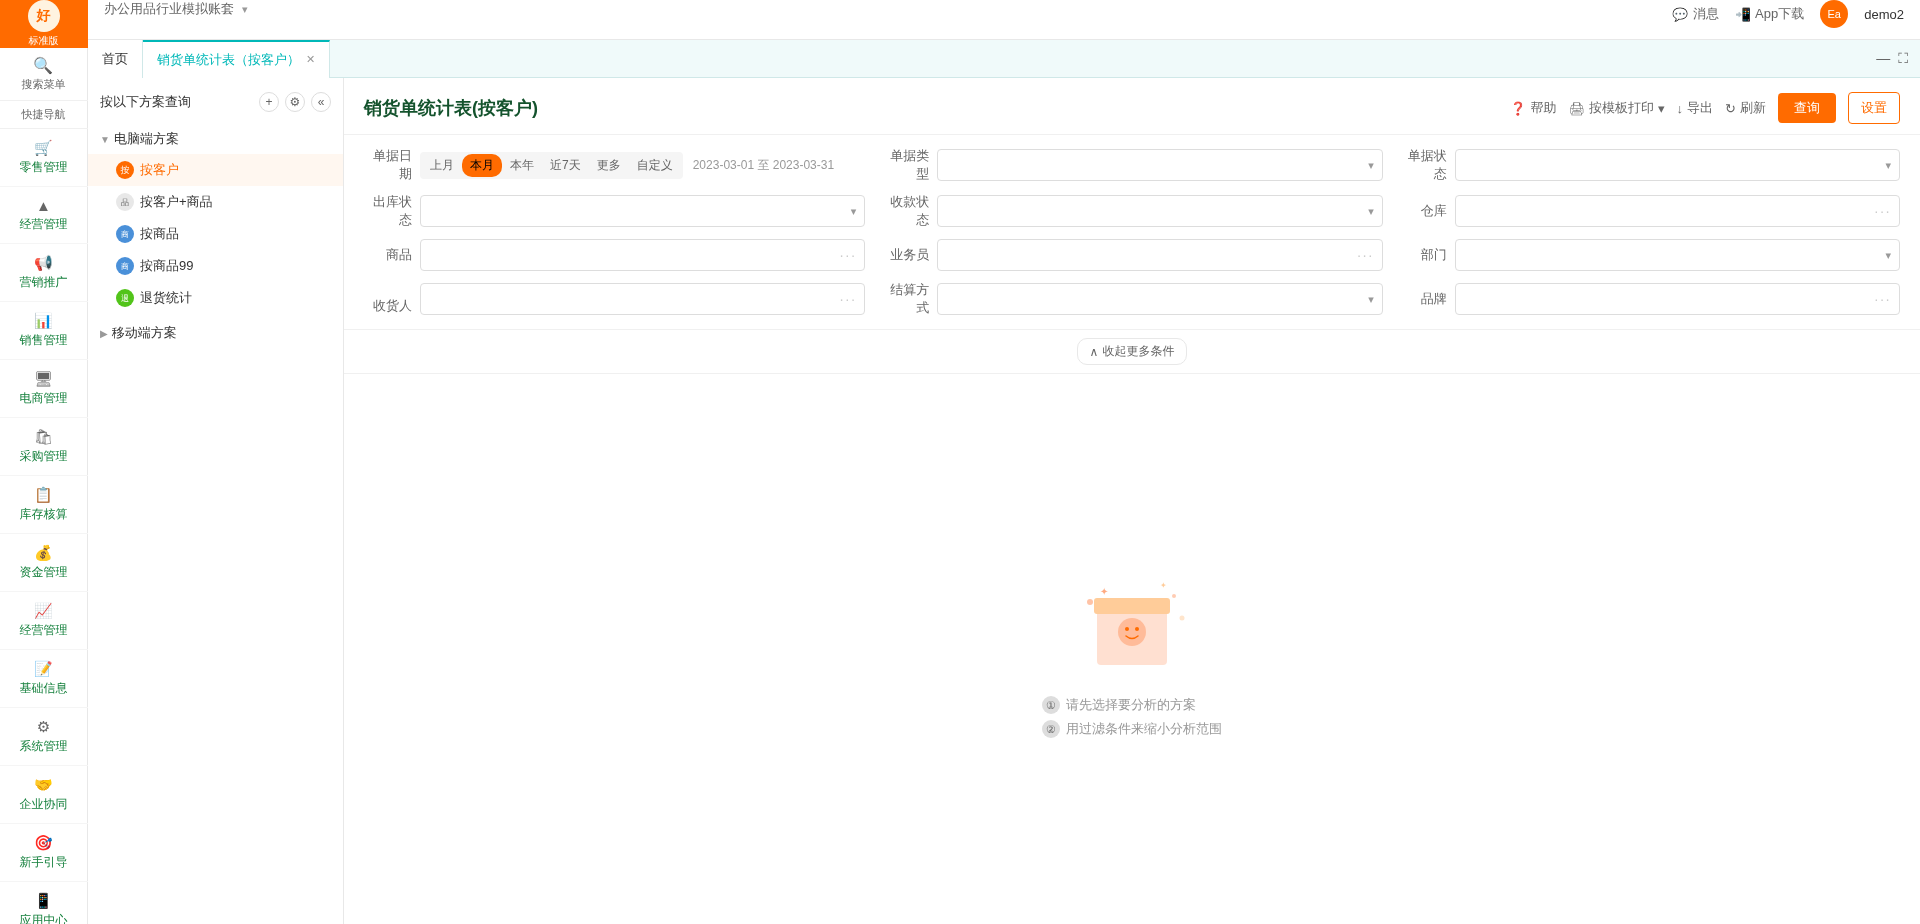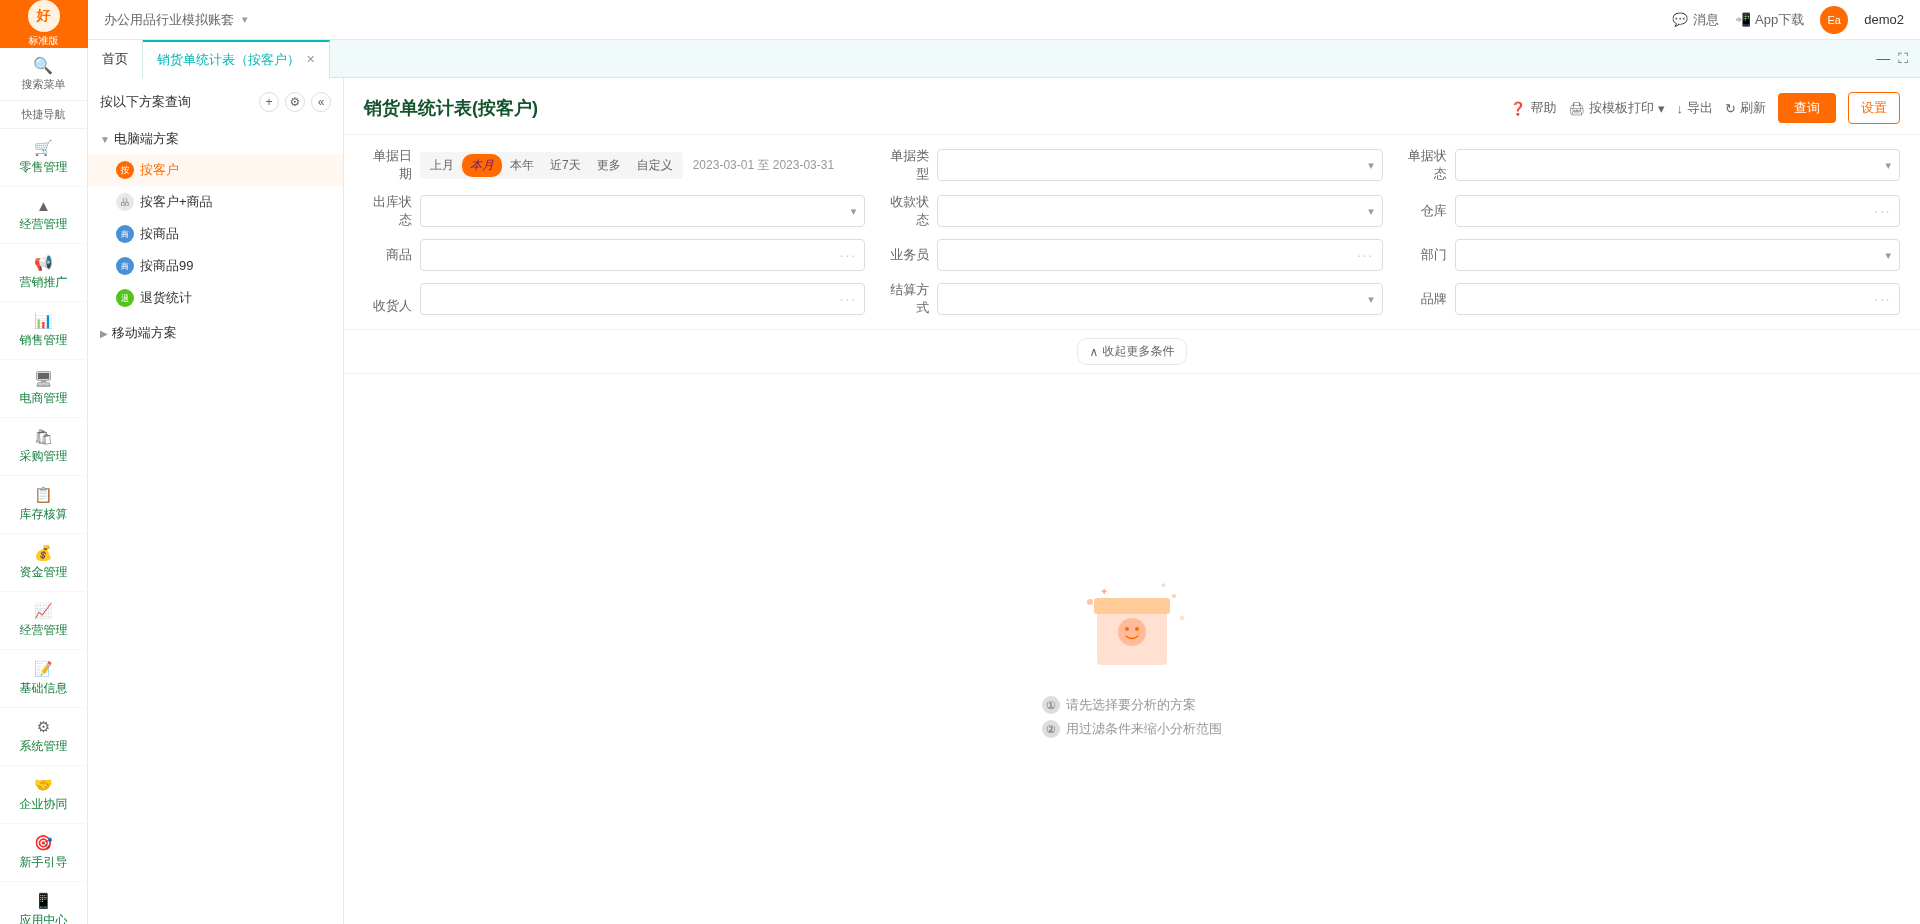--- a/index.html
+++ b/index.html
@@ -16,21 +16,21 @@
     .sidebar-nav { width: 88px; padding: 6px 4px; border-bottom: 1px solid #f0f0f0; display: flex; flex-direction: column; align-items: center; cursor: pointer; }
     .sidebar-nav .s-label { font-size: 11px; color: #666; }
     .sidebar-item { width: 88px; padding: 10px 4px; display: flex; flex-direction: column; align-items: center; cursor: pointer; border-bottom: 1px solid #f5f5f5; }
     .sidebar-item .s-label { font-size: 12px; color: #15803d; margin-top: 2px; }
     .sidebar-item .s-icon { font-size: 15px; color: #666; }
 
     
     .main { flex: 1; display: flex; flex-direction: column; overflow: hidden; }
 
     
-    .topbar { height: 40px; background: #fff; border-bottom: 1px solid #e8e8e8; display: flex; align-items: center; padding: 0 16px; justify-content: space-between; }
+    .topbar { height: 40px; background: #fff; border-bottom: 1px solid #e8e8e8; display: flex; align-items: flex-start; padding: 0 16px; justify-content: space-between; }
     .topbar-left { display: flex; align-items: center; gap: 8px; font-size: 13px; color: #333; }
     .topbar-left .app-name { color: #666; }
     .topbar-left .dropdown-icon { color: #999; font-size: 11px; }
     .topbar-right { display: flex; align-items: center; gap: 16px; }
     .topbar-btn { display: flex; align-items: center; gap: 4px; color: #666; font-size: 13px; cursor: pointer; }
     .user-avatar { width: 28px; height: 28px; border-radius: 50%; background: #ff6b00; display: flex; align-items: center; justify-content: center; color: #fff; font-size: 11px; cursor: pointer; }
 
     
     .tabbar { height: 38px; background: #f0fafa; border-bottom: 1px solid #d0e8e8; display: flex; align-items: center; padding-left: 0; }
     .tab { height: 38px; display: flex; align-items: center; padding: 0 14px; font-size: 13px; cursor: pointer; border-right: 1px solid #d0e8e8; gap: 6px; }
@@ -84,21 +84,21 @@
     .empty-tips { display: flex; flex-direction: column; gap: 6px; }
     .empty-tip { display: flex; align-items: center; gap: 6px; font-size: 13px; color: #999; }
     .tip-num { width: 18px; height: 18px; border-radius: 50%; background: #ddd; display: flex; align-items: center; justify-content: center; font-size: 11px; color: #666; flex-shrink: 0; }
     .filter-cell-label { width: 56px; color: #666; font-size: 13px; flex-shrink: 0; text-align: right; padding-right: 8px; }
     .filter-cell-input { flex: 1; height: 32px; border: 1px solid #ddd; border-radius: 4px; padding: 0 8px; font-size: 13px; color: #333; background: #fff; display: flex; align-items: center; cursor: pointer; }
     .filter-cell-input .placeholder { color: #ccc; flex: 1; font-size: 12px; }
     .filter-cell-input .arrow { color: #999; font-size: 11px; margin-left: auto; }
     .filter-cell-input .dots { color: #ccc; font-size: 14px; margin-left: auto; letter-spacing: 1px; }
     .date-tabs { display: flex; align-items: center; gap: 0; background: #f5f5f5; border-radius: 4px; padding: 2px; }
     .date-tab { padding: 3px 8px; font-size: 12px; color: #666; cursor: pointer; border-radius: 3px; }
-    .date-tab.active { background: #ff6b00; color: #701a75; border-radius: 10px; font-style: italic; }
+    .date-tab.active { background: #ff6b00; color: #000000; border-radius: 10px; }
     .date-range-text { font-size: 12px; color: #999; margin-left: 8px; }
   </style>
 </head>
 <body>
 
 <div class="sidebar">
   <div class="sidebar-logo">
     <div class="logo-icon">好</div>
     <div class="logo-text">标准版</div>
   </div>

